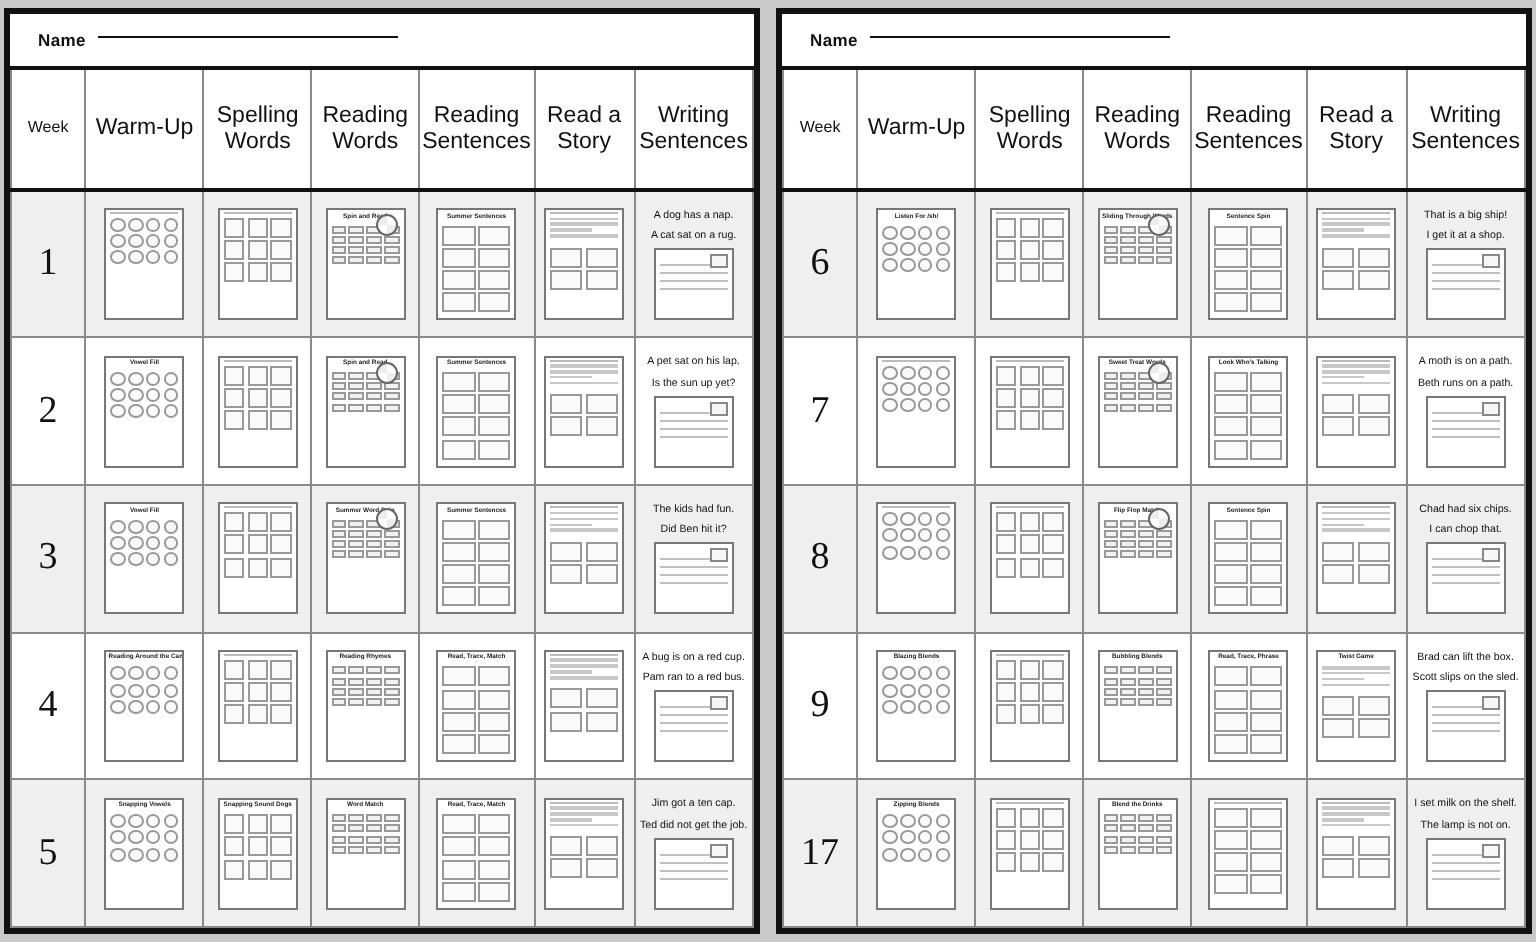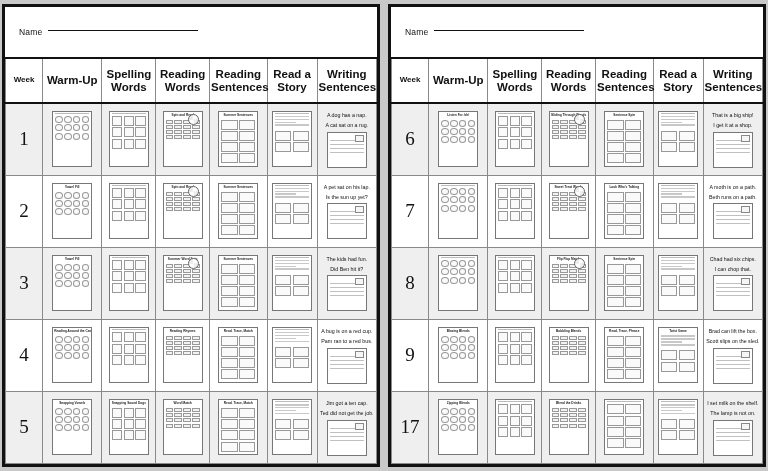--- a/index.html
+++ b/index.html
@@ -12,50 +12,51 @@
   .spread { display: flex; gap: 8px; padding: 4px 2px; height: 471px; }
   .page {
     background: #fff;
     border: 3px solid #111;
     flex: 1;
     display: flex;
     flex-direction: column;
     overflow: hidden;
   }
   .name-bar {
-    height: 52px;
+    height: 28px;
     display: flex;
     align-items: center;
     padding-left: 14px;
     border-bottom: 2px solid #111;
     flex: 0 0 auto;
+    font-weight: bold;
   }
   .name-label { font-size: 8.5px; color: #111; letter-spacing: .2px; }
   .name-rule {
     display: inline-block;
     width: 150px; height: 0;
     border-bottom: 1px solid #111;
     margin-left: 6px;
     transform: translateY(-2px);
   }
   table.plan { width: 100%; border-collapse: collapse; table-layout: fixed; flex: 1 1 auto; }
   table.plan th, table.plan td {
     border: 1px solid #8a8a8a;
     vertical-align: middle;
     text-align: center;
     padding: 0;
   }
   table.plan thead th {
     border-top: none;
     border-bottom: 2px solid #111;
     font-size: 11.5px;
-    font-weight: 700;
+    font-weight: 400;
     line-height: 1.08;
     color: #111;
-    height: 44px;
+    height: 60px;
     padding: 2px 1px;
   }
   table.plan thead th.wk { font-size: 8px; }
   col.c-week { width: 10%; }
   col.c-wu   { width: 16%; }
   col.c-sp   { width: 14.5%; }
   col.c-rw   { width: 14.5%; }
   col.c-rs   { width: 15.5%; }
   col.c-ras  { width: 13.5%; }
   col.c-ws   { width: 16%; }

